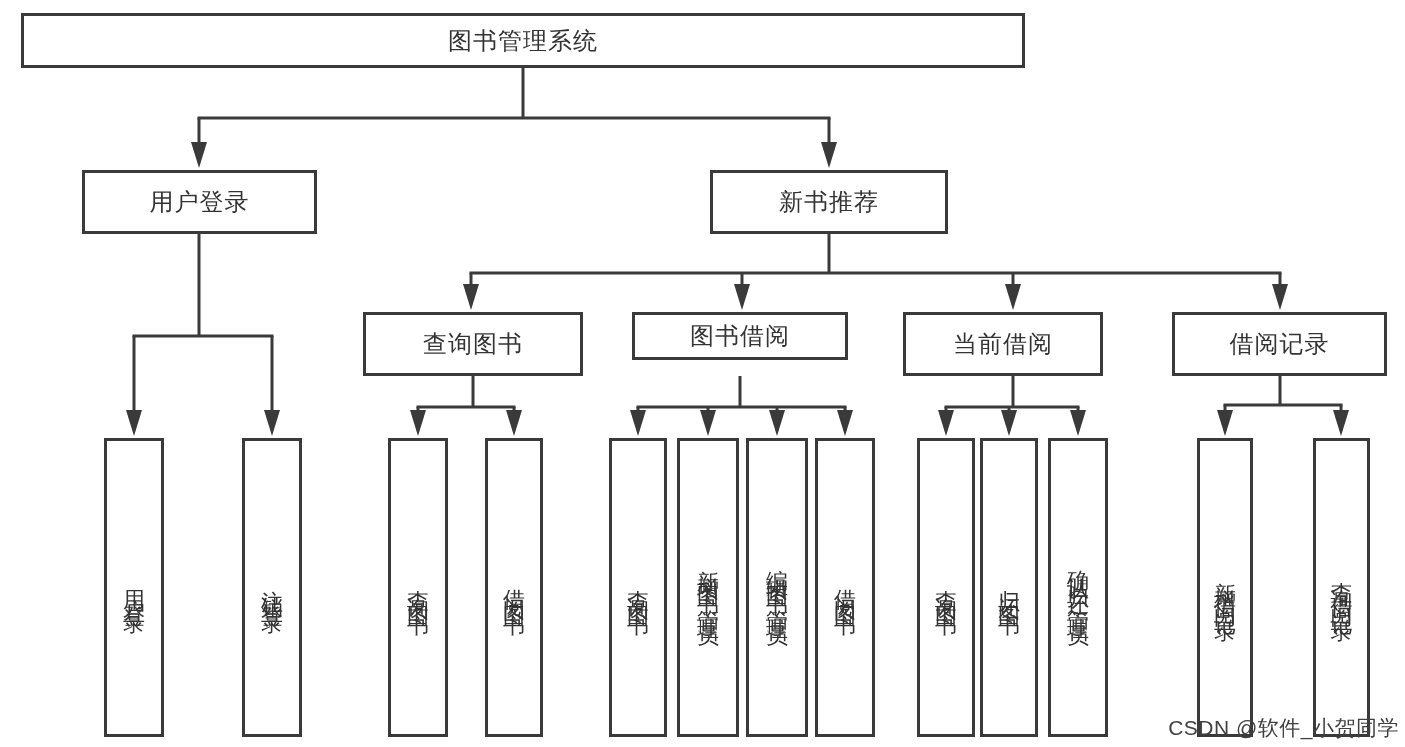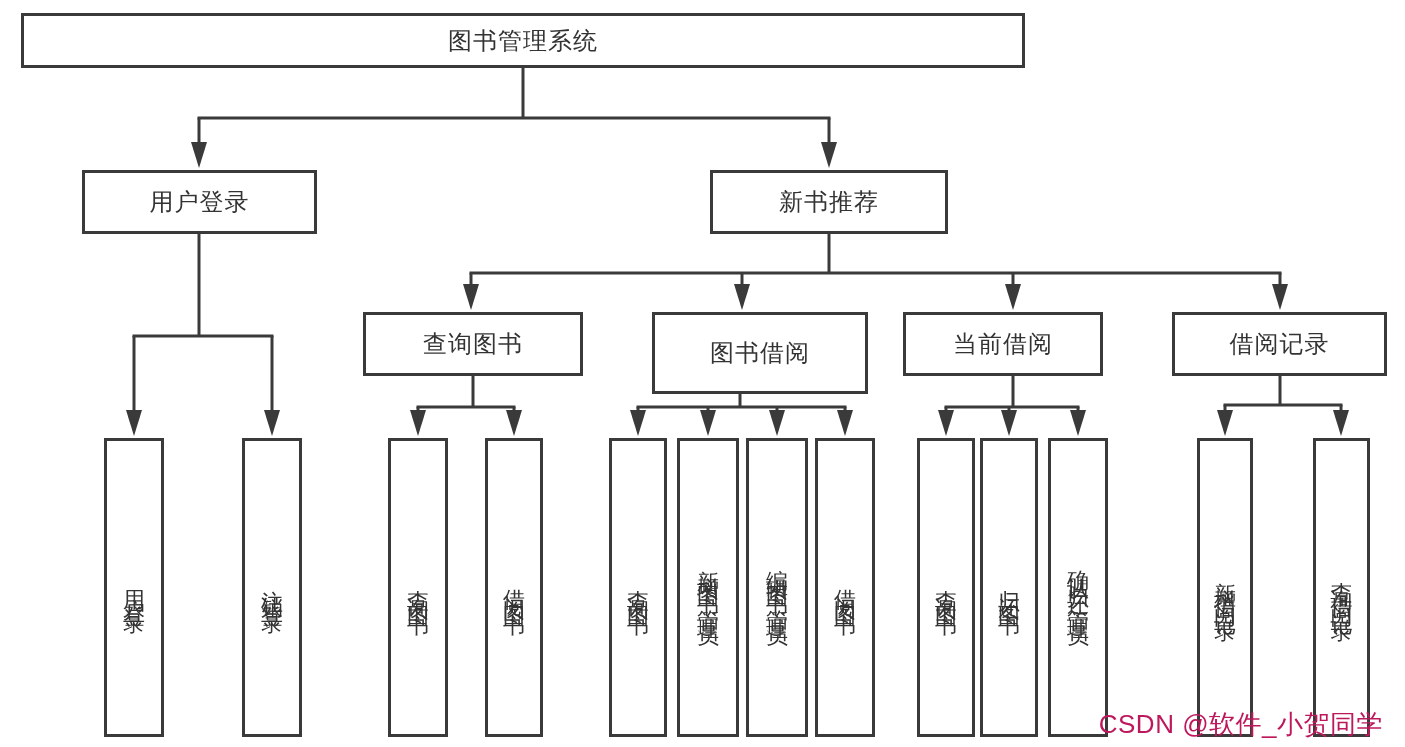--- a/index.html
+++ b/index.html
@@ -42,25 +42,25 @@
   .leaf span {
     writing-mode: vertical-lr;
     text-orientation: mixed;
     font-size: 22px;
     letter-spacing: 8px;
     line-height: 1;
     white-space: nowrap;
   }
   .watermark {
     position: absolute;
-    right: 22px;
+    right: 6px;
     bottom: 5px;
-    font-size: 26px;
+    font-size: 21px;
     letter-spacing: 0.5px;
-    color: #be185d;
+    color: #404040;
     z-index: 5;
     white-space: nowrap;
   }
 </style>
 </head>
 <body>
 
 <div class="canvas">
 
   <svg class="wires" width="1405" height="747" viewBox="0 0 1405 747">
@@ -132,21 +132,21 @@
   <div class="node box-h" style="left:82px;top:170px;width:235px;height:64px">
     <span>用户登录</span>
   </div>
   <div class="node box-h" style="left:710px;top:170px;width:238px;height:64px">
     <span>新书推荐</span>
   </div>
 
   <div class="node box-h" style="left:363px;top:312px;width:220px;height:64px">
     <span>查询图书</span>
   </div>
-  <div class="node box-h" style="left:652px;top:312px;width:216px;height:82px">
+  <div class="node box-h" style="left:632px;top:312px;width:216px;height:48px">
     <span>图书借阅</span>
   </div>
   <div class="node box-h" style="left:903px;top:312px;width:200px;height:64px">
     <span>当前借阅</span>
   </div>
   <div class="node box-h" style="left:1172px;top:312px;width:215px;height:64px">
     <span>借阅记录</span>
   </div>
 
   <div class="node leaf" style="left:104px;top:438px;width:60px;height:299px">

